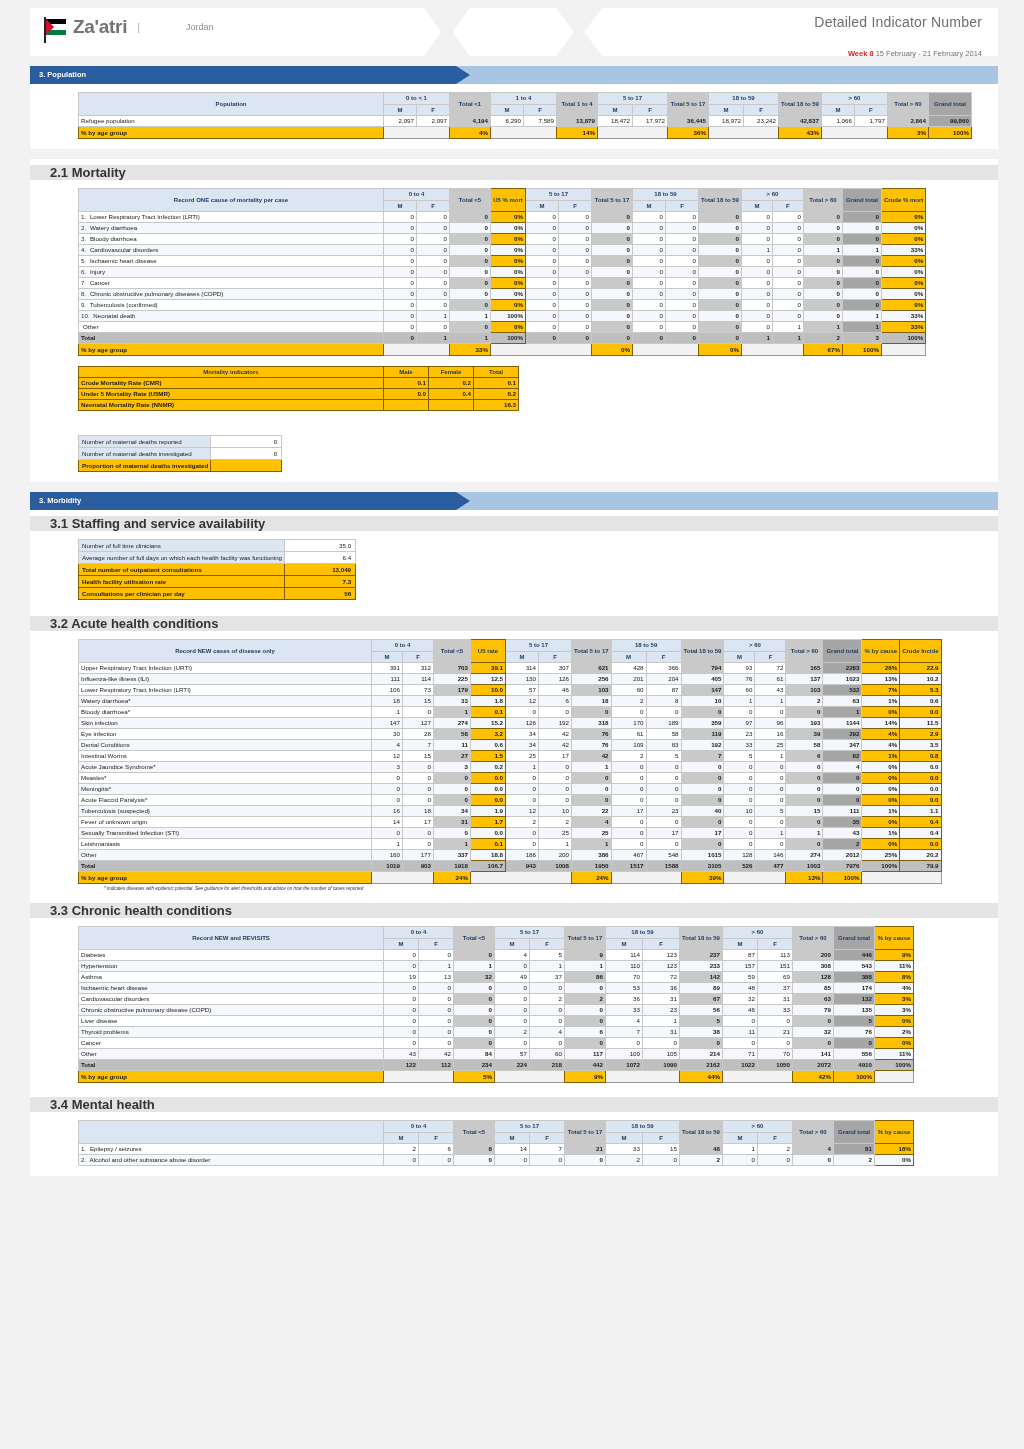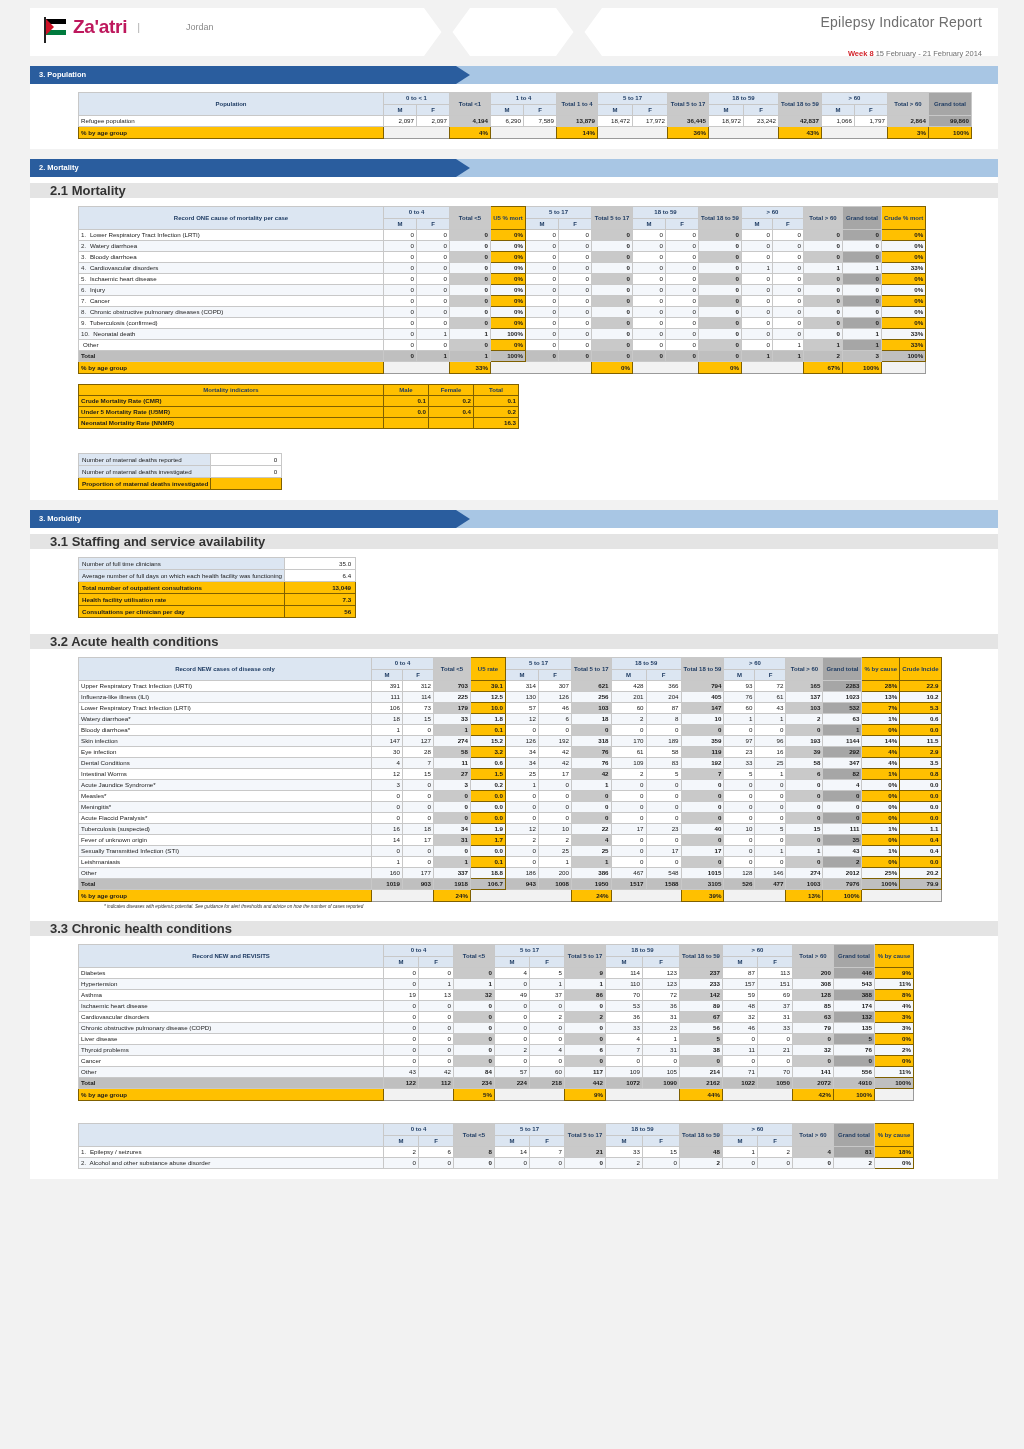--- a/index.html
+++ b/index.html
@@ -15,21 +15,21 @@
 
   
   .hdr{position:relative;height:48px;background:#ffffff;margin:8px 26px 0 30px;}
   .hdr-left{position:absolute;left:14px;top:8px;display:flex;align-items:center;gap:7px;}
   .flag{width:22px;height:16px;position:relative;}
   .flag .pole{position:absolute;left:0;top:-2px;width:2px;height:26px;background:#222;}
   .flag .b1{position:absolute;left:2px;top:0;width:20px;height:5.3px;background:#000;}
   .flag .b2{position:absolute;left:2px;top:5.3px;width:20px;height:5.4px;background:#fff;}
   .flag .b3{position:absolute;left:2px;top:10.7px;width:20px;height:5.3px;background:#007a3d;}
   .flag .tri{position:absolute;left:2px;top:0;width:0;height:0;border-top:8px solid transparent;border-bottom:8px solid transparent;border-left:8px solid #ce1126;}
-  .camp{font-size:19px;font-weight:bold;color:#be185d;letter-spacing:-0.3px;}
+  .camp{font-size:19px;font-weight:bold;color:#737373;letter-spacing:-0.3px;}
   .sep{color:#b0b0b0;font-size:11px;margin:0 3px;}
   .country{font-size:9px;color:#8a8a8a;margin-left:36px;}
   .hdr-right{position:absolute;right:16px;top:6px;text-align:right;}
   .rtitle{font-size:14px;color:#6e6e6e;letter-spacing:0.2px;}
   .rdate{font-size:7.5px;color:#6e6e6e;margin-top:19px;}
   .wk{color:#d2232a;font-weight:bold;}
   .notch{position:absolute;top:0;height:48px;width:46px;background:#f2f2f2;}
   .notch.n1{left:calc(50% - 90px);clip-path:polygon(0 0,100% 0,62% 50%,100% 100%,0 100%,38% 50%);}
   .notch.n2{left:calc(50% + 42px);clip-path:polygon(0 0,100% 0,62% 50%,100% 100%,0 100%,38% 50%);}
 
@@ -83,21 +83,21 @@
           <div class="b3"></div>
           <div class="tri"></div>
       </div>
       <span class="camp">Za'atri</span>
       <span class="sep">|</span>
       <span class="country">Jordan</span>
     </div>
     <div class="notch n1"></div>
     <div class="notch n2"></div>
     <div class="hdr-right">
-      <div class="rtitle">Epilepsy Indicator Report</div>
+      <div class="rtitle">Detailed Indicator Number</div>
       <div class="rdate">
         <span class="wk">Week 8</span>
         <span>15 February - 21 February  2014</span>
       </div>
     </div>
   </div>
 
   <div class="spacer"></div>
 
   <div class="secbar">
@@ -174,24 +174,20 @@
               <td class="num">3%</td>
               <td class="num">100%</td>
             </tr>
           </tbody>
       </table>
     </div>
   </div>
 
   <div class="spacer"></div>
 
-  <div class="secbar">
-    <div class="fill"></div>
-      <div class="lbl">2. Mortality</div>
-  </div>
   <div class="white-strip" style="height:6px;"></div>
   <div class="subhd">2.1 Mortality</div>
   <div class="white-strip" style="padding:8px 0 8px 0;">
     <div class="wrap">
       <table class="tbl">
         <thead>
           <tr>
             <th rowspan="2" style="width:300px;height:22px;">Record ONE cause of mortality per case</th>
             <th colspan="2">0 to 4</th>
             <th rowspan="2" class="greyhd" style="width:36px;">Total &lt;5</th>
@@ -1201,20 +1197,21 @@
               <td class="num">42%</td>
               <td class="num">100%</td>
               <td class="blank"></td>
             </tr>
           </tbody>
       </table>
     </div>
   </div>
 
   <div class="white-strip" style="height:6px;"></div>
+  <div class="subhd">3.4 Mental health</div>
   <div class="white-strip" style="padding:8px 0 10px 0;">
     <div class="wrap">
       <table class="tbl">
         <thead>
           <tr>
             <th rowspan="2" style="width:300px;height:22px;"></th>
             <th colspan="2">0 to 4</th>
             <th rowspan="2" class="greyhd" style="width:36px;">Total &lt;5</th>
             <th colspan="2">5 to 17</th>
             <th rowspan="2" class="greyhd" style="width:36px;">Total 5 to 17</th>

